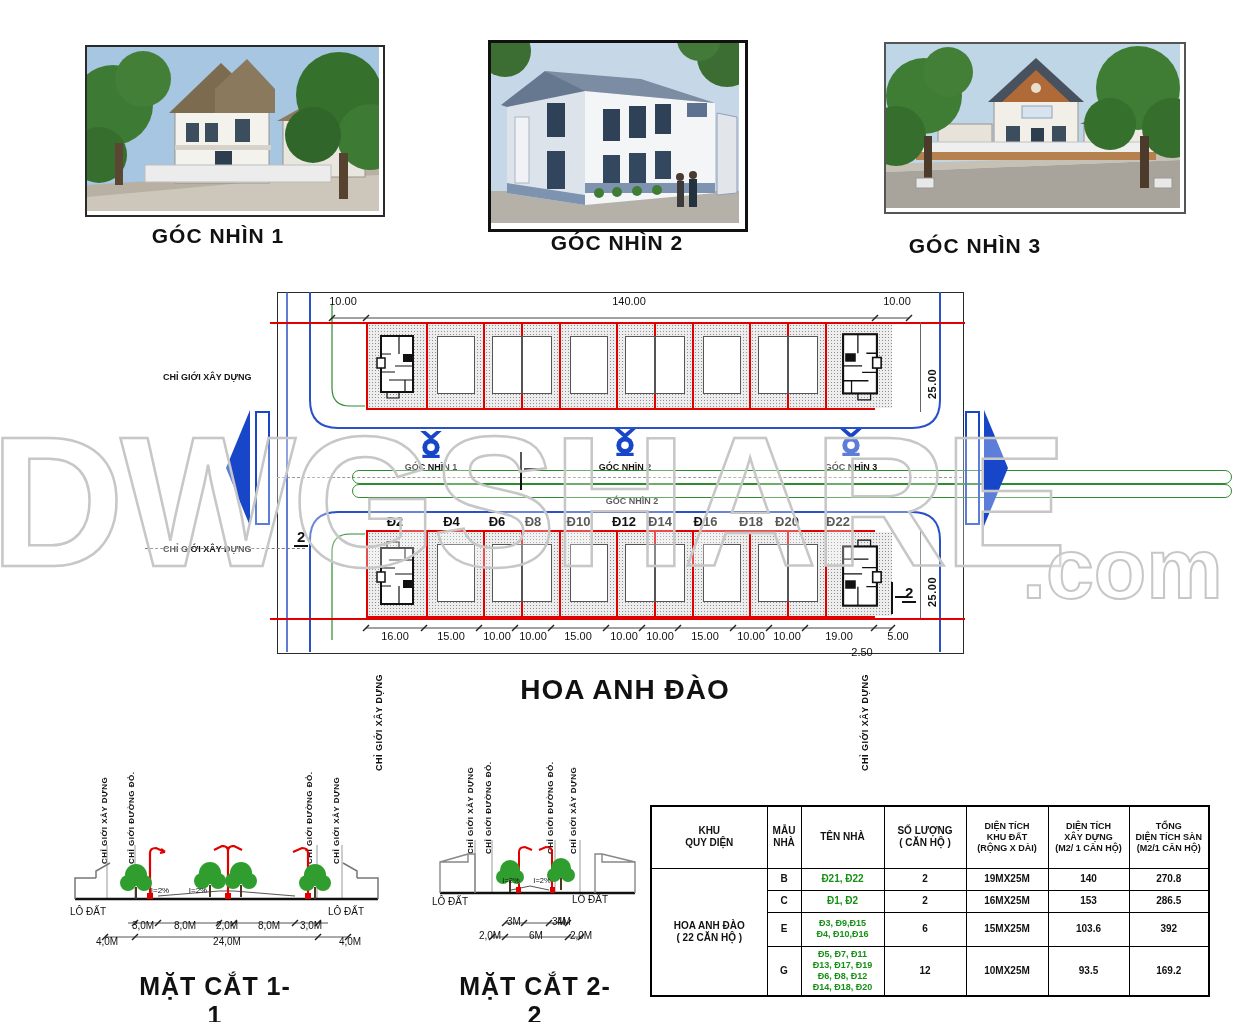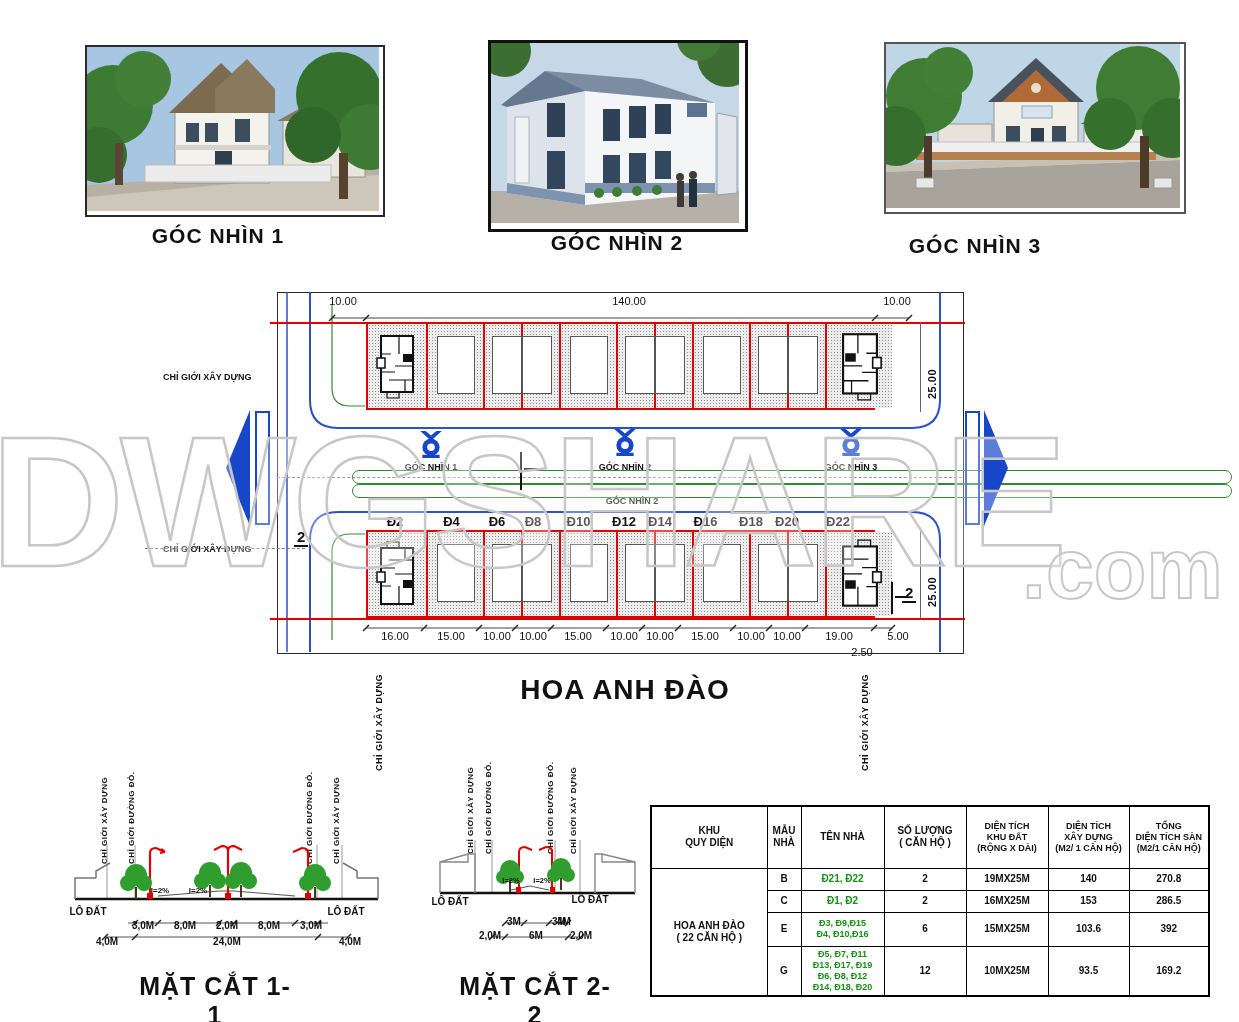--- a/index.html
+++ b/index.html
@@ -20,21 +20,21 @@
   .bldg{position:absolute;top:12px;height:58px;background:#fff;border:1px solid #555;box-sizing:border-box;}
   .bldg.c{left:50%;transform:translateX(-50%);}
   .bldg.r{right:-1px;}
   .bldg.l{left:-1px;}
   .lotlabels{display:flex;}
   .lotlabels span{flex:0 0 auto;text-align:center;font-weight:800;font-size:13px;}
   .cutnum{font-size:15px;font-weight:bold;border-bottom:2px solid #111;padding:0 3px;}
   .seclbl{font-size:8px;}
   .sectitle{font-size:25px;font-weight:bold;letter-spacing:1px;border-bottom:2.5px solid #111;
             padding-bottom:3px;text-align:center;}
-  .sdim{font-size:10px;font-weight:bold;text-align:center;}
+  .sdim{font-size:10px;font-weight:normal;text-align:center;}
   table.qh{border-collapse:collapse;table-layout:fixed;width:558px;}
   table.qh td,table.qh th{border:1px solid #000;padding:1px 2px;text-align:center;vertical-align:middle;
       font-size:10px;font-weight:bold;line-height:1.2;overflow:hidden;}
   table.qh{border:2px solid #000;}
   .green{color:#169016;}
 </style>
 </head>
 <body>
 
 <div id="canvas">

